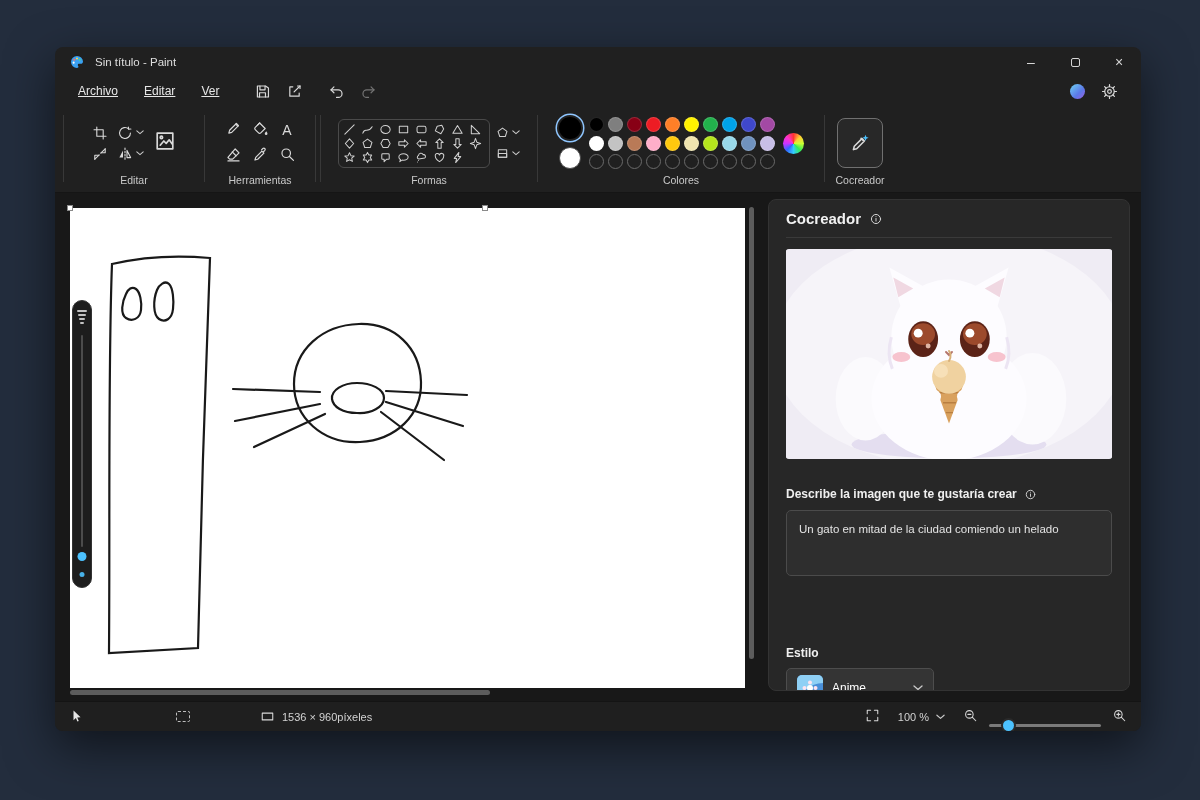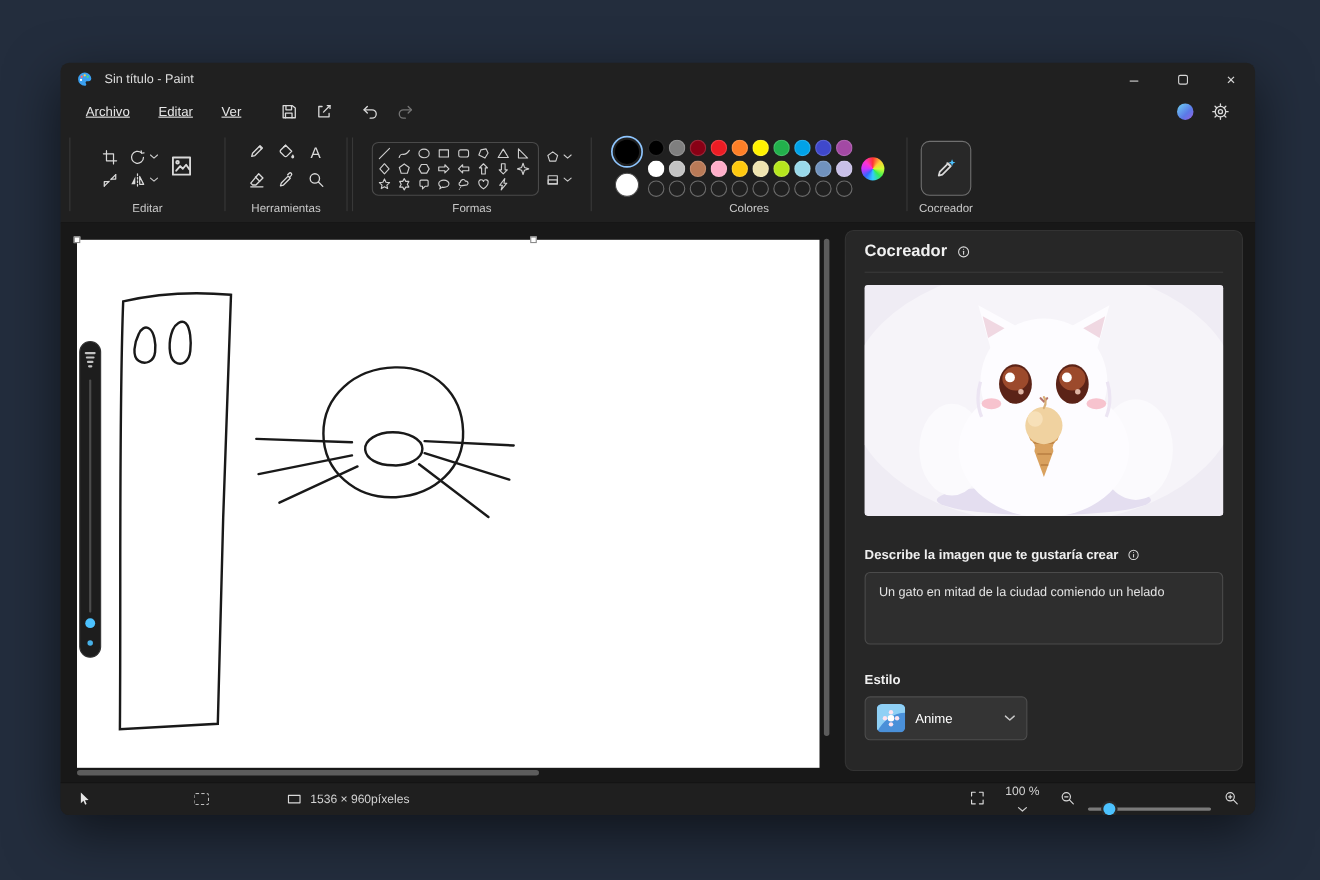--- a/index.html
+++ b/index.html
@@ -1,20 +1,20 @@
 <!DOCTYPE html>
 <html style="--accent: #4cc2ff;"><head>
 <meta charset="utf-8">
 <style>
   :root{ --accent:#4cc2ff; }
   *{ margin:0; padding:0; box-sizing:border-box; }
   html,body{ width:1200px; height:800px; }
   body{ background:#232d3d; font-family:"Liberation Sans","DejaVu Sans",sans-serif; position:relative; overflow:hidden; }
 
-  .window{ position:absolute; left:55px; top:57px; width:1086px; height:684px; background:#202020;
+  .window{ position:absolute; left:55px; top:47px; width:1086px; height:684px; background:#202020;
            border-radius:8px; box-shadow:0 16px 48px rgba(0,0,0,.55); display:flex; flex-direction:column; overflow:hidden; }
 
   
   .titlebar{ height:30px; display:flex; align-items:center; padding-left:14px; flex:none; }
   .titlebar .title{ font-size:11.5px; color:#dedede; margin-left:10px; }
   .win-controls{ margin-left:auto; display:flex; height:100%; }
   .win-btn{ width:44px; height:100%; display:flex; align-items:center; justify-content:center; color:#d6d6d6; font-size:14px; }
   .max-box{ width:9px; height:9px; border:1px solid #d6d6d6; border-radius:2px; }
 
   
@@ -95,40 +95,40 @@
           border:1px solid #333; border-radius:8px; padding:0 17px; overflow:hidden; }
   .panel-header{ height:38px; border-bottom:1px solid #3a3a3a; display:flex; align-items:center; gap:8px; }
   .panel-title{ font-size:15px; font-weight:bold; color:#f1f1f1; }
   .gen-image{ margin-top:11px; height:210px; border-radius:3px; overflow:hidden; background:#efecf4; }
   .gen-image svg{ display:block; width:100%; height:100%; }
   .describe-row{ margin-top:28px; display:flex; align-items:center; gap:7px; }
   .describe-label{ font-size:12px; font-weight:bold; color:#efefef; }
   .prompt-box{ margin-top:9px; width:100%; height:66px; background:#2e2e2e; border:1px solid #4b4b4b; border-radius:5px;
                color:#e3e3e3; font-size:11.5px; line-height:1.45; font-family:inherit; padding:10px 12px; resize:none; outline:none; }
   .bottom-row{ margin-top:20px; display:flex; }
-  .style-col{ width:170px; padding-right:14px; }
+  .style-col{ width:170px; padding-right:14px;margin-top:46px; }
   .col-label{ font-size:12px; font-weight:bold; color:#efefef; }
   .style-dd{ margin-top:8px; width:148px; height:40px; background:#343434; border:1px solid #4d4d4d; border-radius:5px;
              display:flex; align-items:center; gap:9px; padding:0 10px; }
   .style-name{ flex:1; font-size:12px; color:#fff; }
   .anime-chip{ width:26px; height:26px; border-radius:5px; overflow:hidden; flex:none; }
   .creativity-col{ flex:1; border-left:1px solid #3a3a3a; padding-left:18px; }
   .slider{ position:relative; height:14px; margin-top:16px; }
   .slider .track{ position:absolute; left:0; right:0; top:6px; height:3px; border-radius:2px; background:#8d8d8d; }
   .slider .fill{ position:absolute; left:0; top:6px; height:3px; border-radius:2px; background:var(--accent); width:var(--pct,50%); }
   .slider .thumb{ position:absolute; top:1px; left:calc(var(--pct,50%) - 6px); width:12px; height:12px; border-radius:50%;
                   background:var(--accent); box-shadow:0 0 0 3px #3c3c3c; }
 
   
   .statusbar{ height:30px; flex:none; background:#1f1f1f; border-top:1px solid #141414; display:flex; align-items:center;
               padding:0 14px; font-size:11px; color:#d2d2d2; }
   .sb-group{ display:flex; align-items:center; gap:7px; }
   .sel-box{ width:14px; height:11px; border:1.2px dashed #bdbdbd; border-radius:2px; }
   .sb-right{ margin-left:auto; display:flex; align-items:center; gap:11px; }
-  .zoom-dd{ display:flex; align-items:center; gap:7px; padding:3px 7px; border-radius:4px;flex-direction:column; }
+  .zoom-dd{ display:flex; align-items:center; gap:7px; padding:3px 7px; border-radius:4px; }
   .zoom-slider{ width:112px; }
   .zoom-slider .thumb{ box-shadow:0 0 0 2px #2a2a2a; width:11px; height:11px; top:2px; }
   .zoom-slider .track{ background:#7a7a7a; }
 </style>
 </head>
 <body>
 
 <div class="desktop">
   <div class="window">
 

